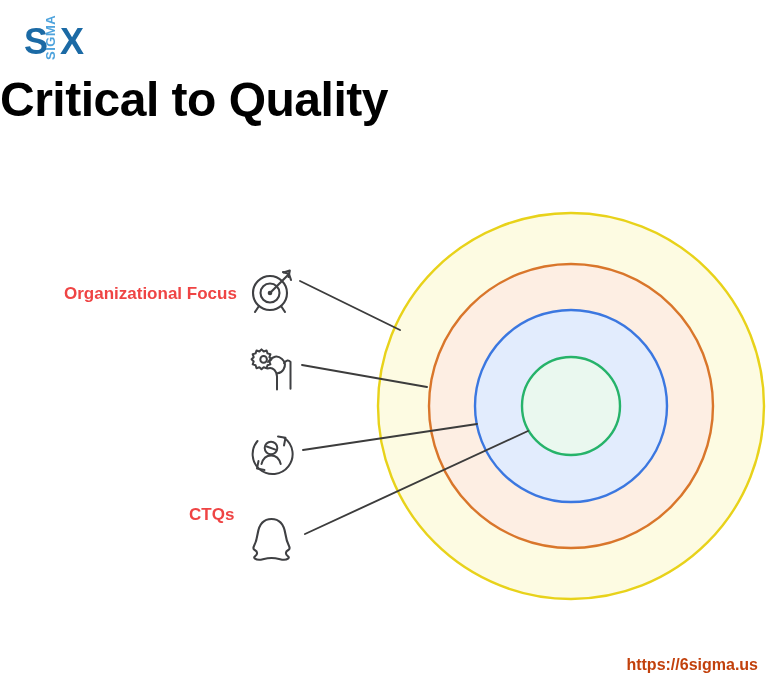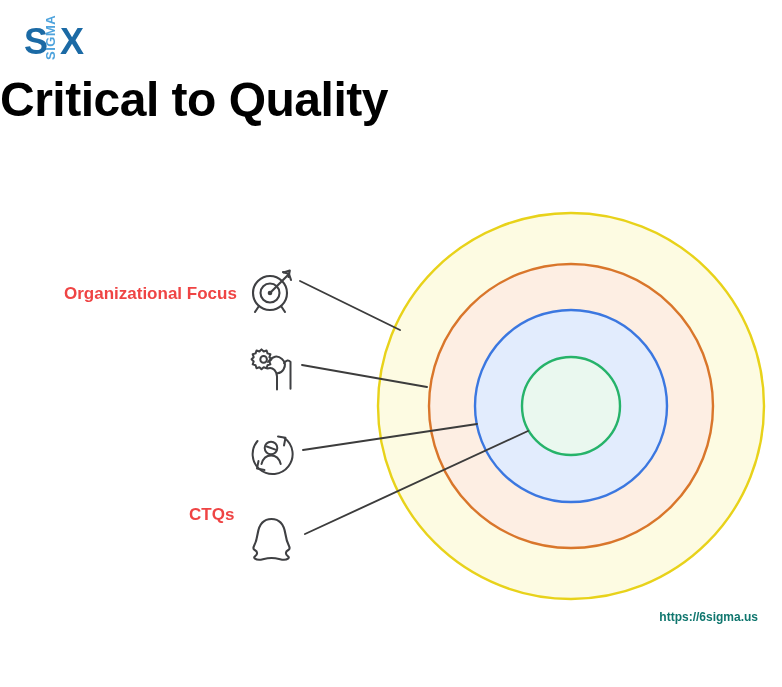--- a/index.html
+++ b/index.html
@@ -93,25 +93,25 @@
   .row-icon {
     position: absolute;
     width: 58px;
     height: 58px;
   }
 
   
   #footer-url {
     position: absolute;
     right: 24px;
-    top: 610px;
-    font-family: "Liberation Sans", sans-serif;
-    font-weight: bold;
-    font-size: 12px;
-    color: #0f766e;
+    top: 656px;
+    font-family: "Liberation Sans", sans-serif;
+    font-weight: bold;
+    font-size: 16px;
+    color: #c2410c;
   }
 </style>
 </head>
 <body>
 
 <div id="stage">
 
   <div id="logo">
     <span class="lg-s">S</span>
     <span class="lg-sigma">SIGMA</span>

